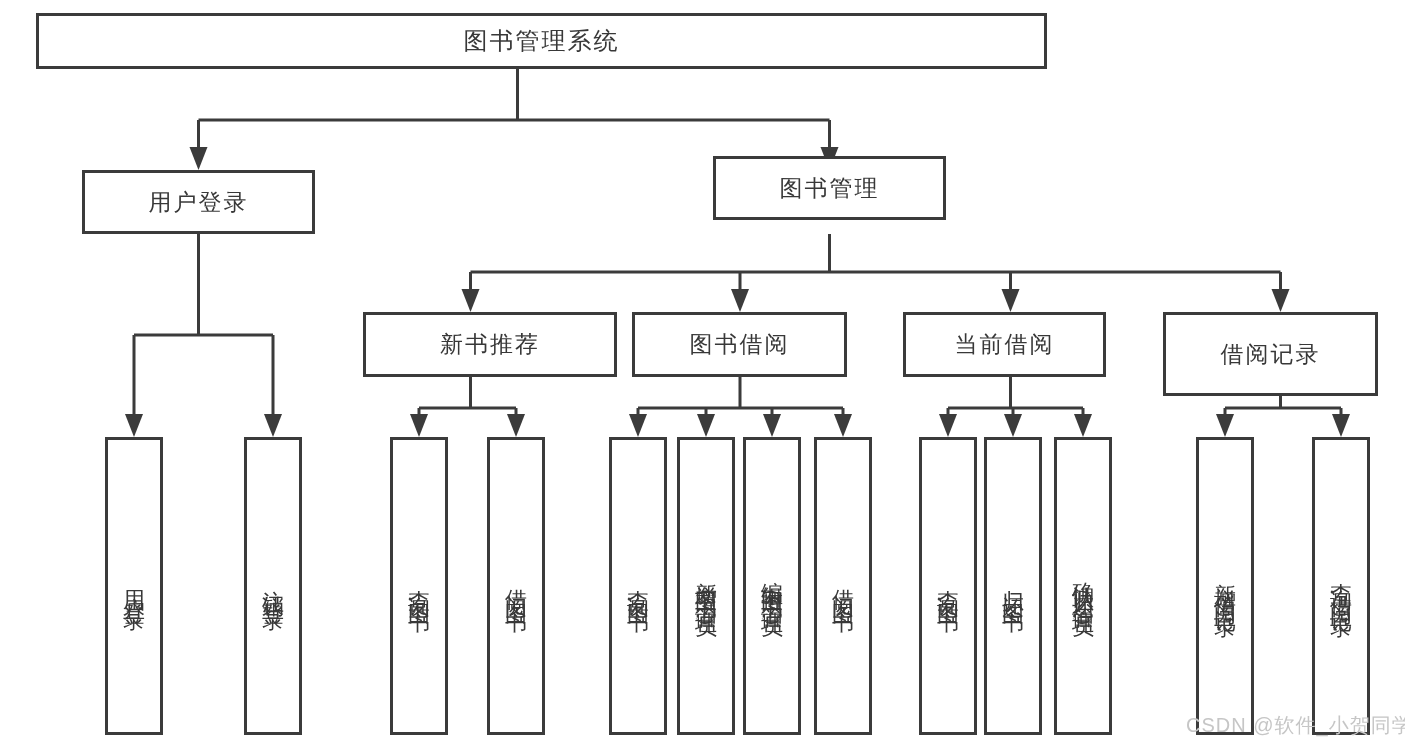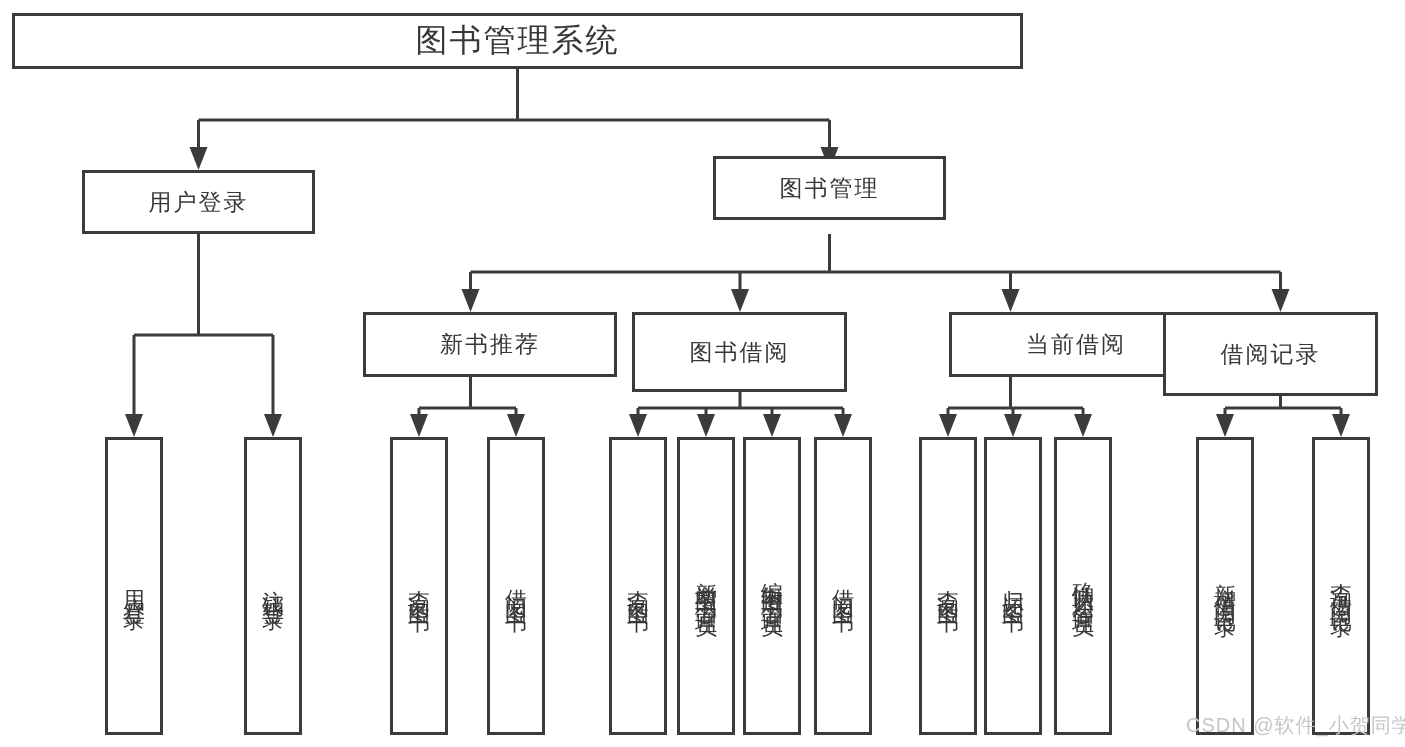--- a/index.html
+++ b/index.html
@@ -22,21 +22,21 @@
     box-sizing:border-box;
     background:#fff;
     border:3px solid var(--line);
     color:var(--text);
     display:flex;align-items:center;justify-content:center;
     z-index:2;
     font-size:23px;
     letter-spacing:2px;
     white-space:nowrap;
   }
-  .root-box{font-size:32px;}
+  .root-box{font-size:24px;margin-left:24px;}
   .vbox{
     writing-mode:vertical-rl;
     text-orientation:mixed;
     font-size:22px;
     letter-spacing:7px;
     line-height:1;
     white-space:nowrap;
   }
   .watermark{
     position:absolute;
@@ -101,24 +101,24 @@
   <div class="box" style="left:82px;top:170px;width:233px;height:64px;">
     <span>用户登录</span>
   </div>
   <div class="box" style="left:713px;top:156px;width:233px;height:64px;">
     <span>图书管理</span>
   </div>
 
   <div class="box" style="left:363px;top:312px;width:254px;height:65px;">
     <span>新书推荐</span>
   </div>
-  <div class="box" style="left:632px;top:312px;width:215px;height:80px;justify-content:center;">
+  <div class="box" style="left:632px;top:312px;width:215px;height:65px;justify-content:center;">
     <span>图书借阅</span>
   </div>
-  <div class="box" style="left:903px;top:312px;width:254px;height:65px;margin-left:46px;">
+  <div class="box" style="left:903px;top:312px;width:203px;height:65px;">
     <span>当前借阅</span>
   </div>
   <div class="box" style="left:1163px;top:312px;width:215px;height:84px;">
     <span>借阅记录</span>
   </div>
 
   <div class="box vbox" style="left:105px;top:437px;width:58px;height:298px;">
     <span>用户登录</span>
   </div>
   <div class="box vbox" style="left:244px;top:437px;width:58px;height:298px;">

